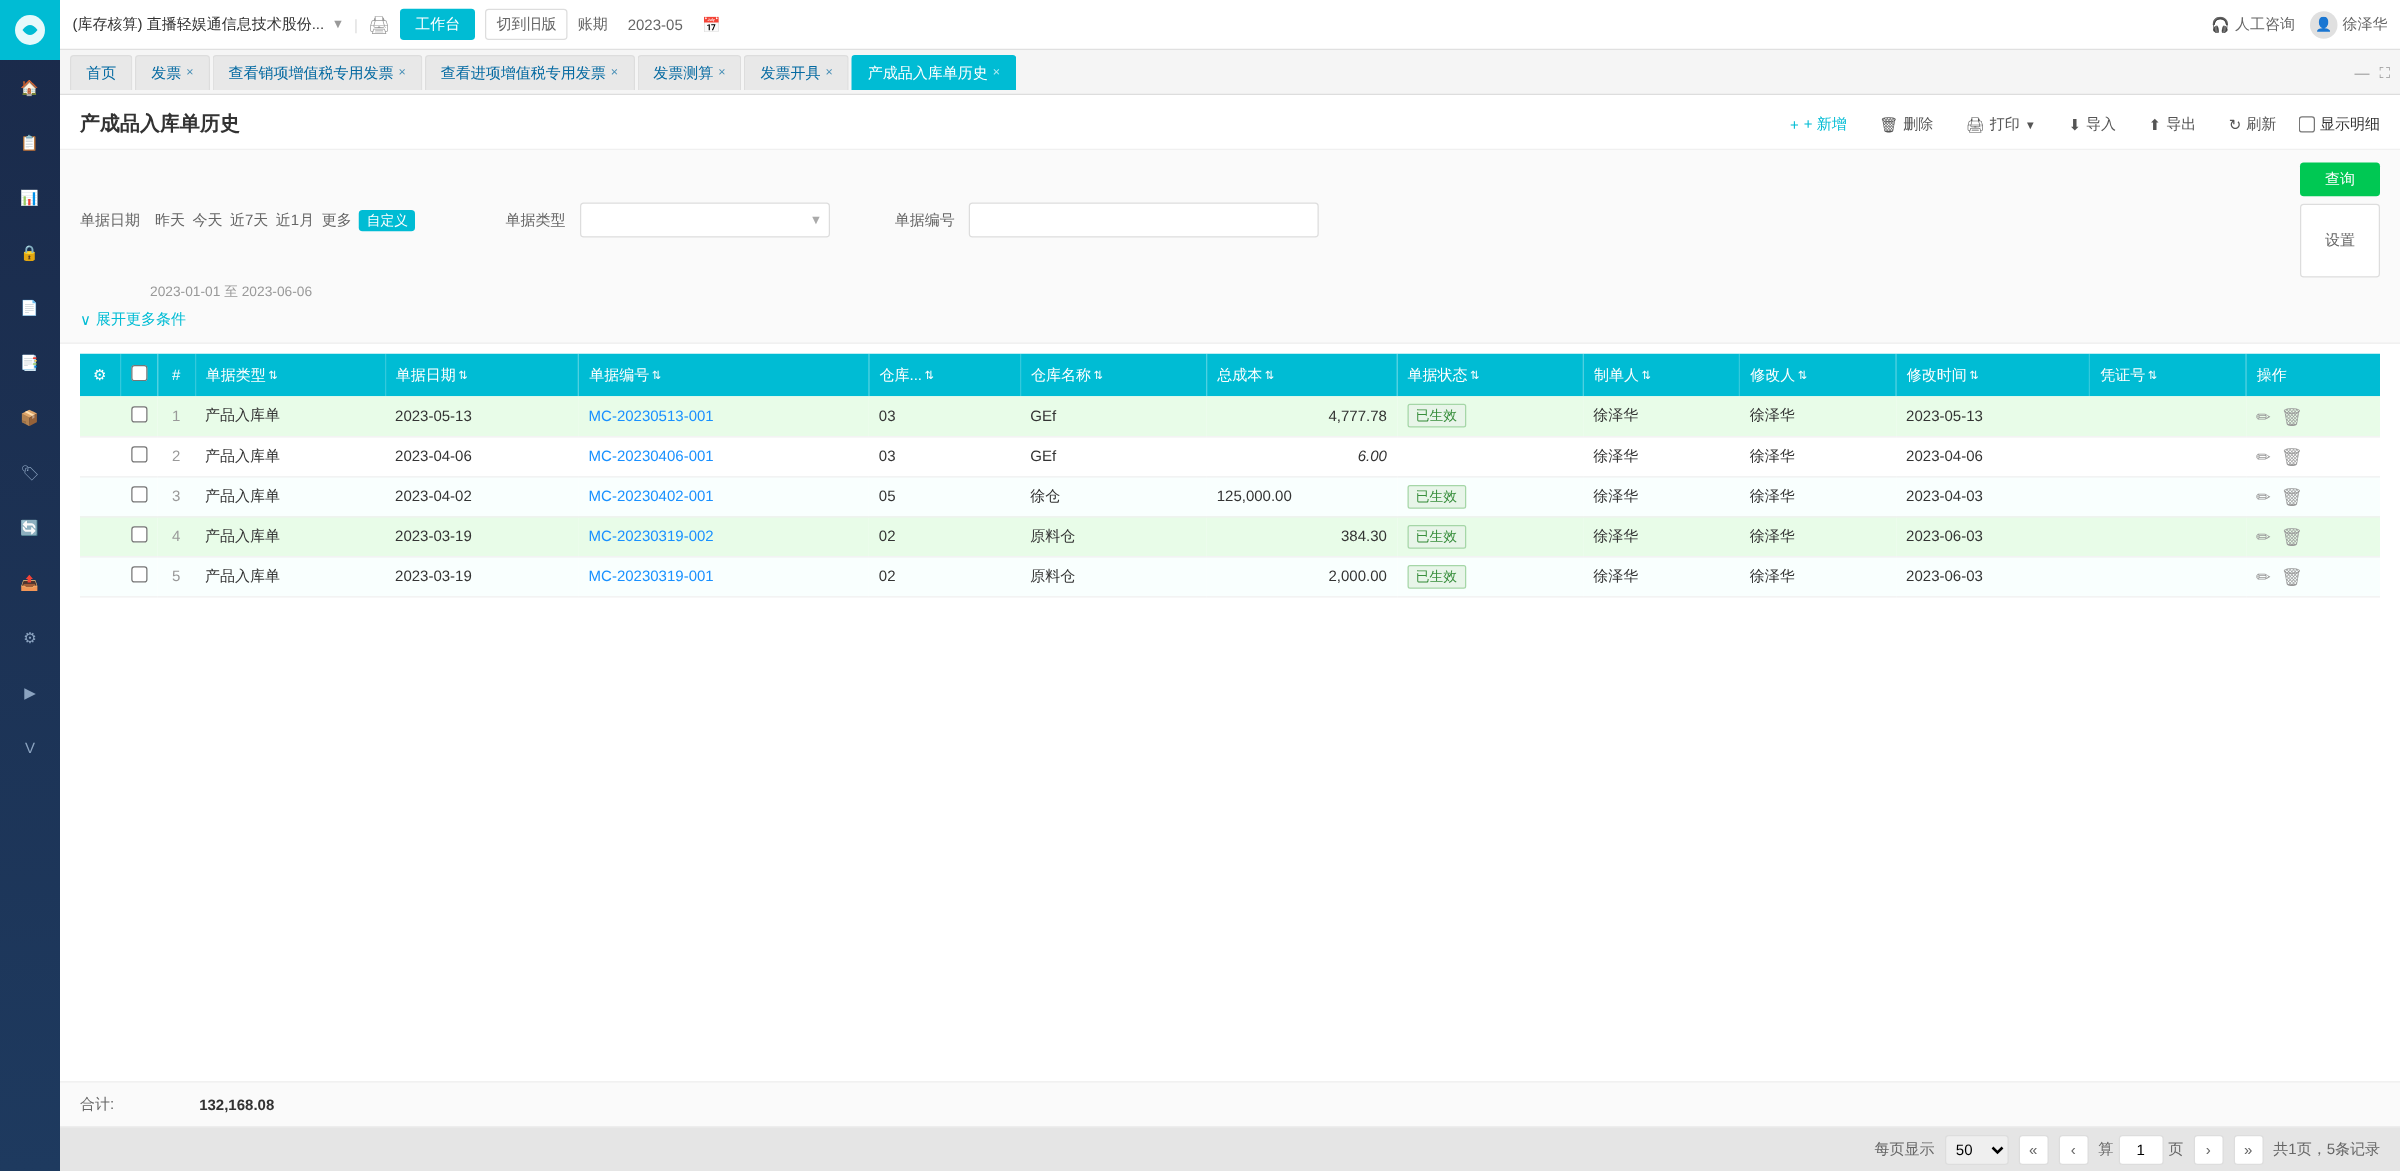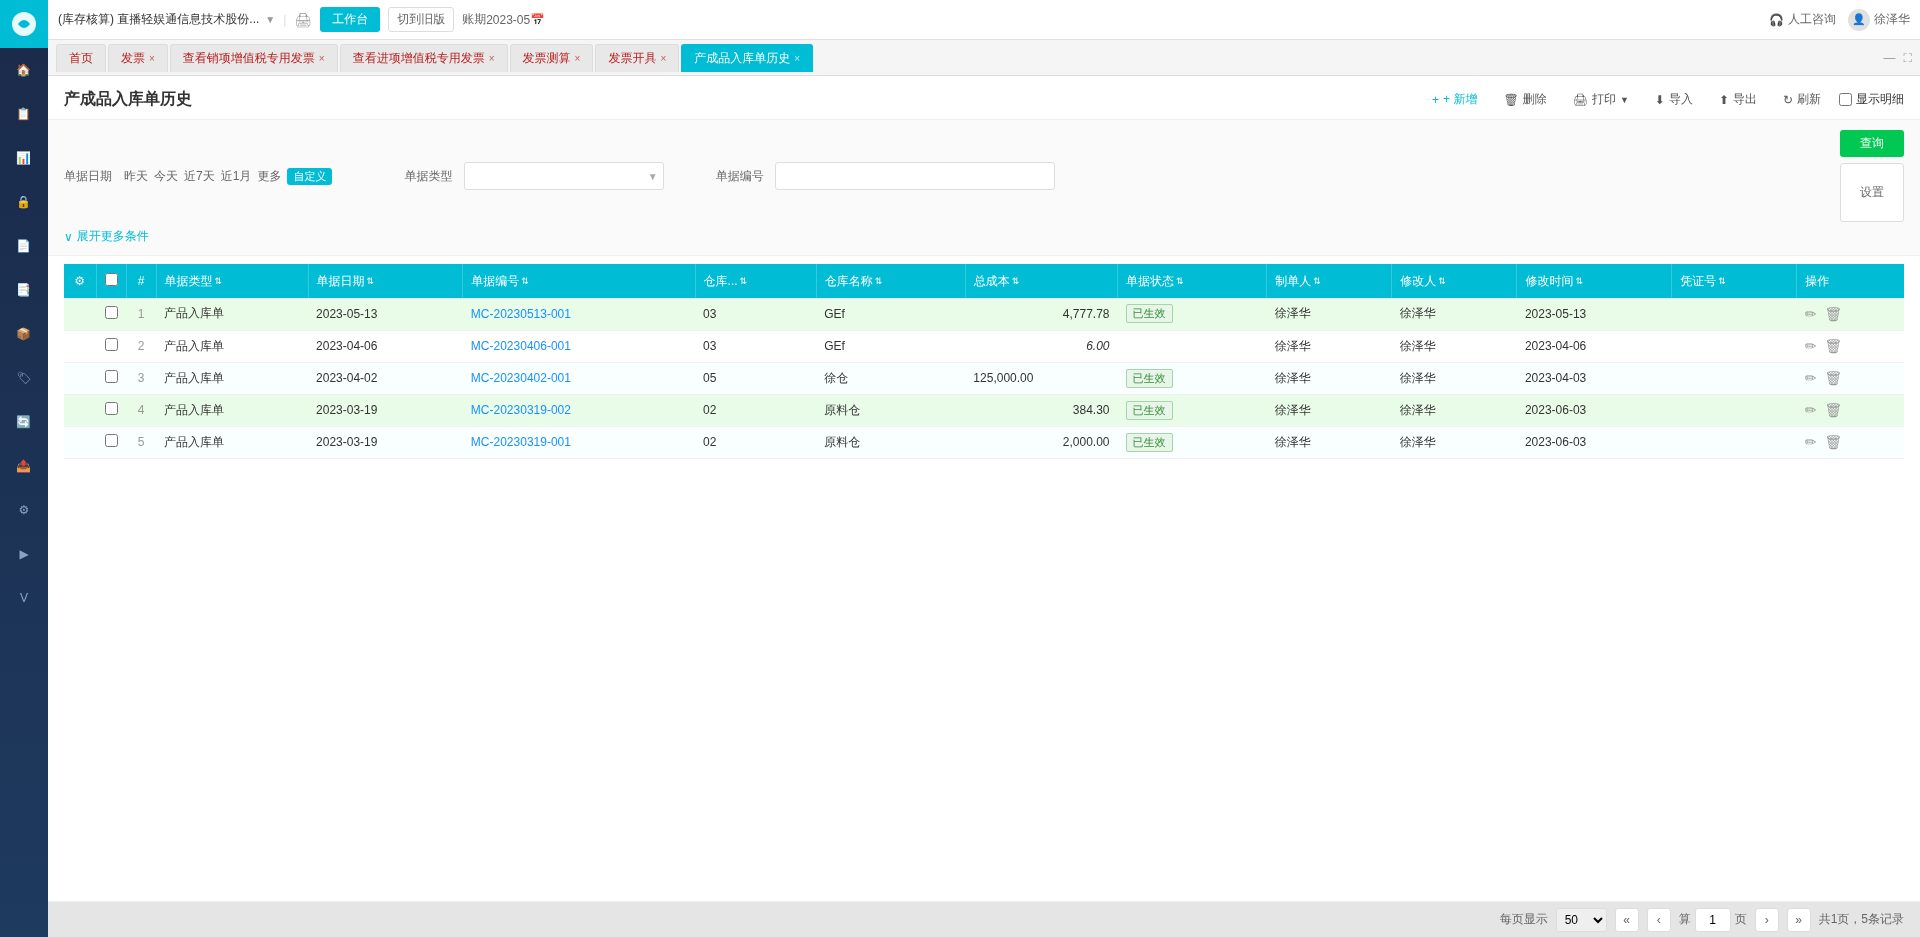--- a/index.html
+++ b/index.html
@@ -13,27 +13,27 @@
     .sidebar-item.active { color: #00e5ff; }
 
     
     .main { flex: 1; display: flex; flex-direction: column; overflow: hidden; }
 
     
     .topbar { height: 40px; background: #fff; display: flex; align-items: center; padding: 0 10px; border-bottom: 1px solid #e0e0e0; gap: 8px; flex-shrink: 0; }
     .topbar-brand { display: flex; align-items: center; gap: 6px; color: #333; font-size: 12px; max-width: 220px; }
     .topbar-btn { background: #00bcd4; color: #fff; border: none; border-radius: 3px; padding: 4px 12px; cursor: pointer; font-size: 12px; }
     .topbar-switch { background: #fff; color: #666; border: 1px solid #ddd; border-radius: 3px; padding: 3px 8px; cursor: pointer; font-size: 12px; }
-    .topbar-period { display: flex; align-items: center; gap: 0; color: #666; font-size: 12px; }
+    .topbar-period { display: flex; align-items: center; gap: 16px; color: #666; font-size: 12px; }
     .topbar-right { margin-left: auto; display: flex; align-items: center; gap: 12px; color: #666; font-size: 12px; }
     .topbar-user { display: flex; align-items: center; gap: 4px; cursor: pointer; }
 
     
     .tabbar { height: 36px; background: #f5f5f5; display: flex; align-items: center; padding: 0 8px; border-bottom: 1px solid #ddd; gap: 2px; flex-shrink: 0; overflow-x: auto; }
-    .tab { display: flex; align-items: center; gap: 4px; padding: 0 12px; height: 28px; background: #e8e8e8; border-radius: 3px 3px 0 0; cursor: pointer; font-size: 12px; color: #b91c1c; white-space: nowrap; border: 1px solid #ddd; border-bottom: none; }
+    .tab { display: flex; align-items: center; gap: 4px; padding: 0 12px; height: 28px; background: #e8e8e8; border-radius: 3px 3px 0 0; cursor: pointer; font-size: 12px; color: #0369a1; white-space: nowrap; border: 1px solid #ddd; border-bottom: none; }
     .tab.active { background: #00bcd4; color: #fff; border-color: #00bcd4; }
     .tab-close { font-size: 10px; color: inherit; opacity: 0.7; cursor: pointer; }
     .tabbar-actions { margin-left: auto; display: flex; align-items: center; gap: 8px; color: #999; }
 
     
     .content { flex: 1; overflow: auto; padding: 0; background: #fff; display: flex; flex-direction: column; }
 
     
     .page-header { display: flex; align-items: center; justify-content: space-between; padding: 12px 16px 8px; border-bottom: 1px solid #f0f0f0; }
     .page-title { font-size: 16px; font-weight: bold; color: #333; }
@@ -264,20 +264,23 @@
         </div>
         <div style="margin-left:40px;">
           <span class="filter-label">单据编号</span>
           <input class="filter-input" style="margin-left: 8px; width: 280px;">
         </div>
         <div style="display:flex;flex-direction:column;gap:2px;margin-left:auto;">
           <button class="query-btn">查询</button>
           <button class="set-btn">设置</button>
         </div>
       </div>
+      <div class="filter-row" style="margin-top:4px;">
+        <div style="margin-left:56px; color:#999; font-size:11px;">2023-01-01 至 2023-06-06</div>
+      </div>
       <div class="expand-btn">
         <span>∨</span>
         <span>展开更多条件</span>
       </div>
     </div>
 
     <div class="table-wrap">
       <table>
         <thead>
           <tr>
@@ -485,20 +488,24 @@
       <div class="col-ops">
         <span class="op-icon" title="编辑">✏</span>
         <span class="op-icon" title="删除">🗑</span>
       </div>
     </td>
   </tr>
           </tbody>
       </table>
     </div>
 
+    <div class="footer-bar">
+      <span class="footer-label">合计:</span>
+      <span class="footer-total">132,168.08</span>
+    </div>
 
     <div class="pagination">
       <span class="page-size-label">每页显示</span>
       <select class="page-size-select">
         <option>50</option>
         <option>10</option>
         <option>20</option>
         <option>100</option>
       </select>
       <div class="page-nav-btn">

